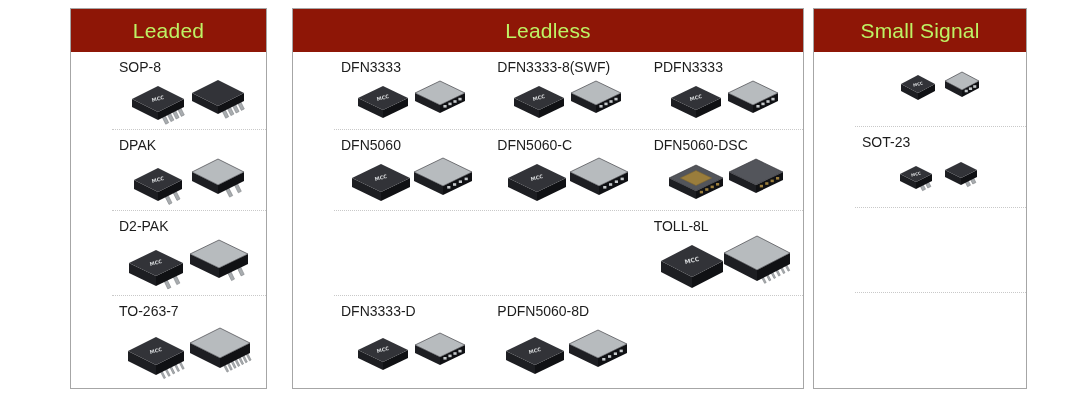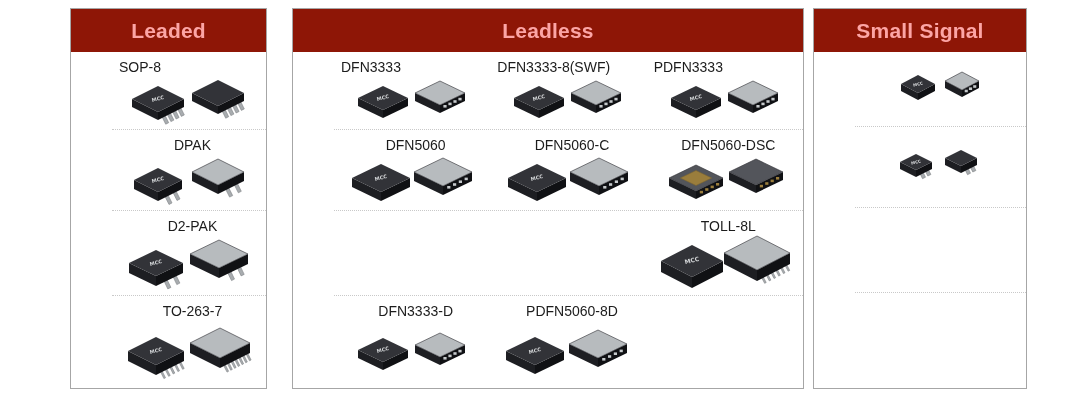--- a/index.html
+++ b/index.html
@@ -10,25 +10,25 @@
   .stage{position:absolute;inset:0;}
   .panel{
     position:absolute;top:8px;height:381px;background:#ffffff;
     border:1px solid #a6a6a6;display:flex;flex-direction:column;box-sizing:border-box;
   }
   #panel-leaded{left:70px;width:197px;}
   #panel-leadless{left:292px;width:512px;}
   #panel-small-signal{left:813px;width:214px;}
   .panel-header{
     flex:0 0 43px;display:flex;align-items:center;justify-content:center;
-    background:#8e1606;color:#fca5a5;font-size:21px;letter-spacing:.2px;font-weight:bold;
+    background:#8e1606;color:#bef264;font-size:21px;letter-spacing:.2px;
   }
   .rows{flex:1;display:flex;flex-direction:column;min-height:0;margin-left:41px;}
   .row{display:flex;box-sizing:border-box;}
-  .row + .row{border-top:1px dotted #c9c9c9;text-align:center;}
+  .row + .row{border-top:1px dotted #c9c9c9;}
   .row.r1{flex:0 0 74px;}
   .row.r2{flex:0 0 81px;}
   .row.r3{flex:0 0 85px;}
   .row.r4{flex:1 1 auto;}
   .cell{
     position:relative;flex:1 1 0;display:flex;flex-direction:column;
     min-width:0;overflow:hidden;
   }
   .cell-label{
     padding:7px 0 0 7px;font-size:14px;color:#1c1c1c;white-space:nowrap;
@@ -346,20 +346,21 @@
                 <polygon points="96.0,16.0 113.0,25.0 96.0,34.0 79.0,25.0" fill="#b7bbbe" stroke="#2b2c30" stroke-width="0.6"></polygon>
                 <polygon points="98.7,33.7 101.8,33.7 101.8,36.3 98.7,36.3" fill="#c6cacc"></polygon>
                 <polygon points="102.9,31.4 106.1,31.4 106.1,34.0 102.9,34.0" fill="#c6cacc"></polygon>
                 <polygon points="107.2,29.2 110.3,29.2 110.3,31.8 107.2,31.8" fill="#c6cacc"></polygon>
               </svg>
             </div>
           </div>
         </div>
         <div class="row r2">
           <div class="cell">
+            <div class="cell-label">SOT-23</div>
             <div class="cell-image">
               <svg width="150" height="60" viewBox="0 0 150 60">
                 <polygon points="53.8,39.3 56.9,37.8 59.5,43.2 56.5,44.7" fill="#a8acaf" stroke="#7d8184" stroke-width="0.6"></polygon>
                 <polygon points="59.1,36.7 62.2,35.2 64.9,40.5 61.8,42.0" fill="#a8acaf" stroke="#7d8184" stroke-width="0.6"></polygon>
                 <polygon points="34.0,28.0 50.0,36.0 50.0,43.0 34.0,35.0" fill="#1d1e22"></polygon>
                 <polygon points="50.0,36.0 66.0,28.0 66.0,35.0 50.0,43.0" fill="#101114"></polygon>
                 <polygon points="50.0,20.0 66.0,28.0 50.0,36.0 34.0,28.0" fill="#323338"></polygon>
                 <text x="50" y="29.5" transform="rotate(-14 50 28)" font-size="4" fill="#d6d8da" text-anchor="middle" font-family="DejaVu Sans, sans-serif" font-weight="bold">MCC</text>
                 <polygon points="98.8,35.3 101.9,33.8 104.5,39.2 101.5,40.7" fill="#a8acaf" stroke="#7d8184" stroke-width="0.6"></polygon>
                 <polygon points="104.1,32.7 107.2,31.2 109.9,36.5 106.8,38.0" fill="#a8acaf" stroke="#7d8184" stroke-width="0.6"></polygon>

